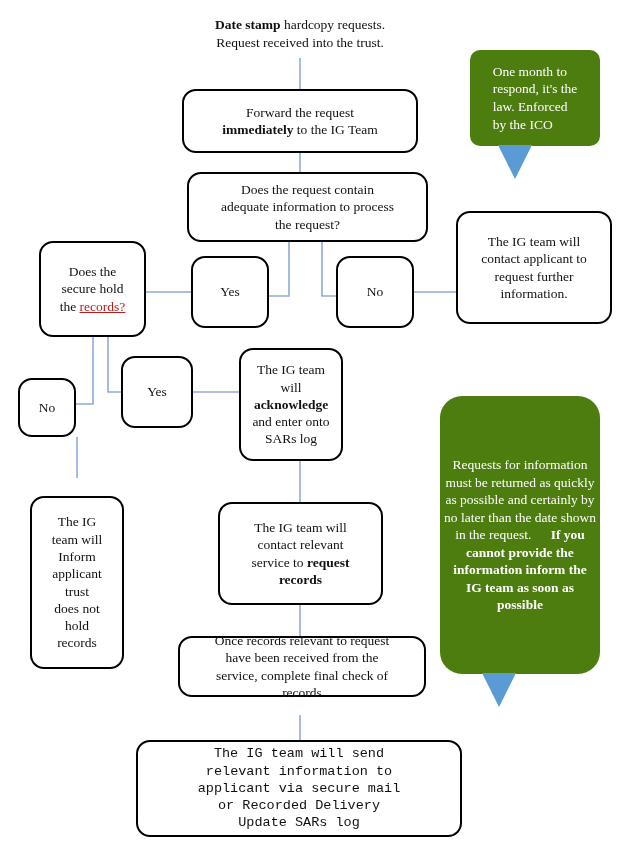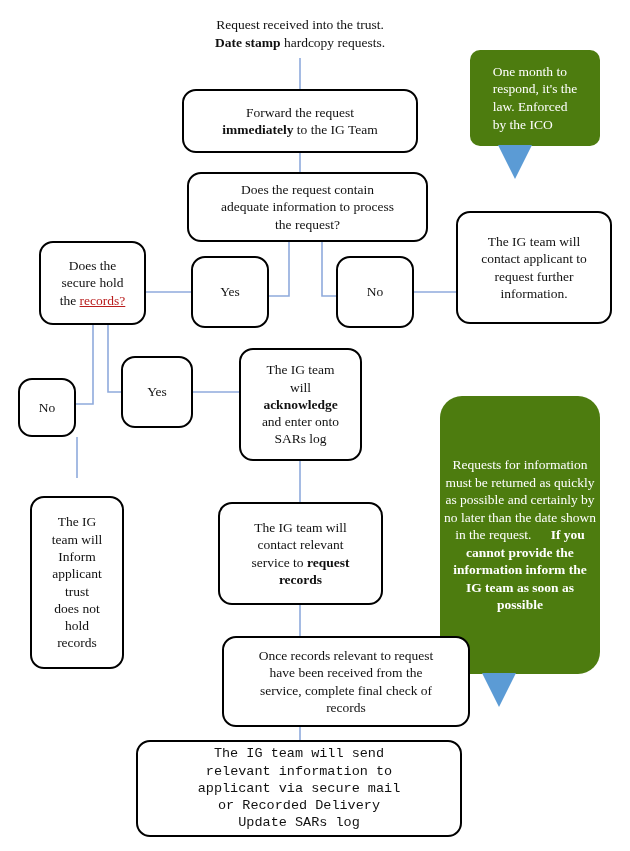--- a/index.html
+++ b/index.html
@@ -99,22 +99,22 @@
 
       <line x1="300" y1="461" x2="300" y2="502"></line>
 
       <line x1="300" y1="605" x2="300" y2="636"></line>
 
       <line x1="300" y1="715" x2="300" y2="740"></line>
     </g>
   </svg>
 
   <div class="plain" style="left:160px;top:16px;width:280px;">
+    <div><b>Date stamp</b><span> hardcopy requests.</span></div>
     <div>Request received into the trust.</div>
-    <div><b>Date stamp</b><span> hardcopy requests.</span></div>
   </div>
 
   <div class="callout" style="left:470px;top:50px;width:130px;height:96px;">
     <div class="txt" style="text-align:left;">
       <div>One month to</div>
       <div>respond, it's the</div>
       <div>law. Enforced</div>
       <div>by the ICO</div>
     </div>
     <span class="tail" style="left:28px;"></span>
@@ -128,21 +128,21 @@
     </span>
   </div>
 
   <div class="node" style="left:182px;top:89px;width:236px;height:64px;">
     <span class="txt">
       <span>Forward the request</span><br>
       <b>immediately</b><span> to the IG Team</span>
     </span>
   </div>
 
-  <div class="node" style="left:39px;top:241px;width:107px;height:84px;">
+  <div class="node" style="left:39px;top:241px;width:107px;height:96px;">
     <span class="txt">
       <span>Does the</span><br>
       <span>secure hold</span><br>
       <span>the </span><a href="#" style="color:#b91c1c;text-decoration:underline;">records?</a>
     </span>
   </div>
 
   <div class="node" style="left:191px;top:256px;width:78px;height:72px;">
     <span class="txt">Yes</span>
   </div>
@@ -161,21 +161,21 @@
   </div>
 
   <div class="node" style="left:121px;top:356px;width:72px;height:72px;">
     <span class="txt">Yes</span>
   </div>
 
   <div class="node" style="left:18px;top:378px;width:58px;height:59px;">
     <span class="txt">No</span>
   </div>
 
-  <div class="node" style="left:239px;top:348px;width:123px;height:113px;">
+  <div class="node" style="left:239px;top:348px;width:104px;height:113px;">
     <span class="txt">
       <span>The IG team</span><br>
       <span>will</span><br>
       <b>acknowledge</b><br>
       <span>and enter onto</span><br>
       <span>SARs log</span>
     </span>
   </div>
 
   <div class="node" style="left:30px;top:496px;width:94px;height:173px;">
@@ -200,21 +200,21 @@
     </span>
   </div>
 
   <div class="callout big" style="left:440px;top:396px;width:160px;height:278px;">
     <div class="txt">
       <span>Requests for information must be returned as quickly as possible and certainly by no later than the date shown in the request. </span><b>If you cannot provide the information inform the IG team as soon as possible</b>
     </div>
     <span class="tail" style="left:42px;"></span>
   </div>
 
-  <div class="node" style="left:178px;top:636px;width:248px;height:91px;margin-left:44px;">
+  <div class="node" style="left:178px;top:636px;width:248px;height:61px;">
     <span class="txt">
       <span>Once records relevant to request</span><br>
       <span>have been received from the</span><br>
       <span>service, complete final check of</span><br>
       <span>records</span>
     </span>
   </div>
 
   <div class="node" style="left:136px;top:740px;width:326px;height:97px;font-family:Liberation Mono, monospace;">
     <span class="txt">

